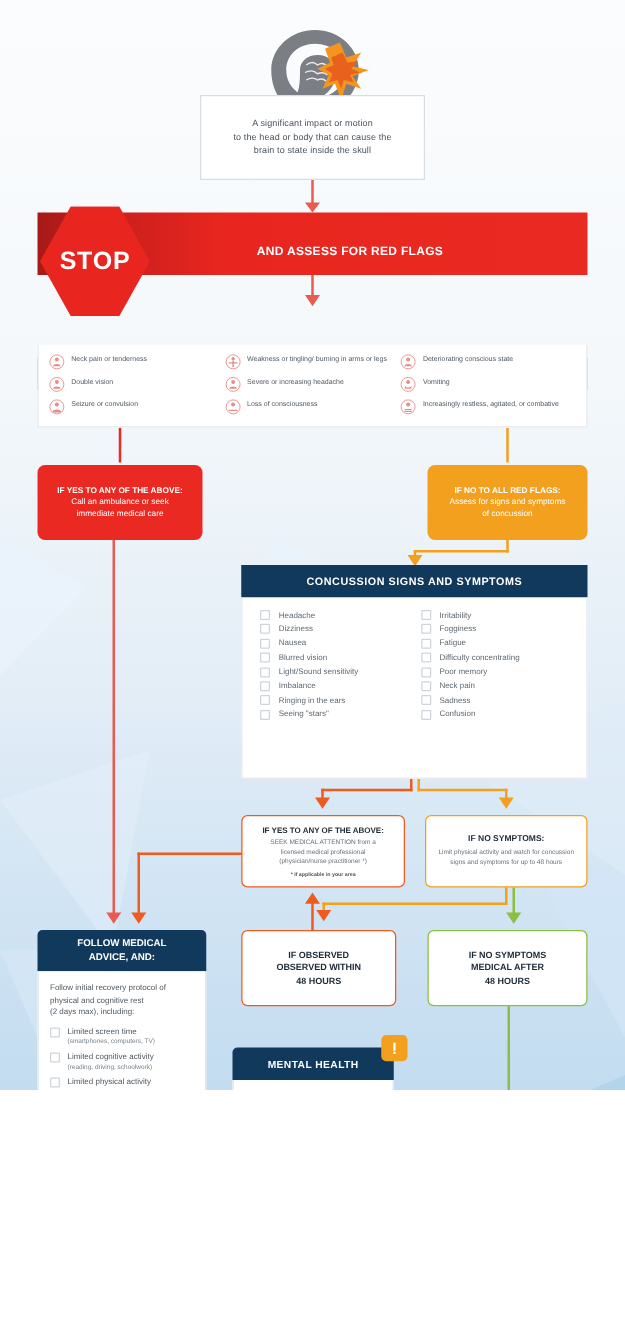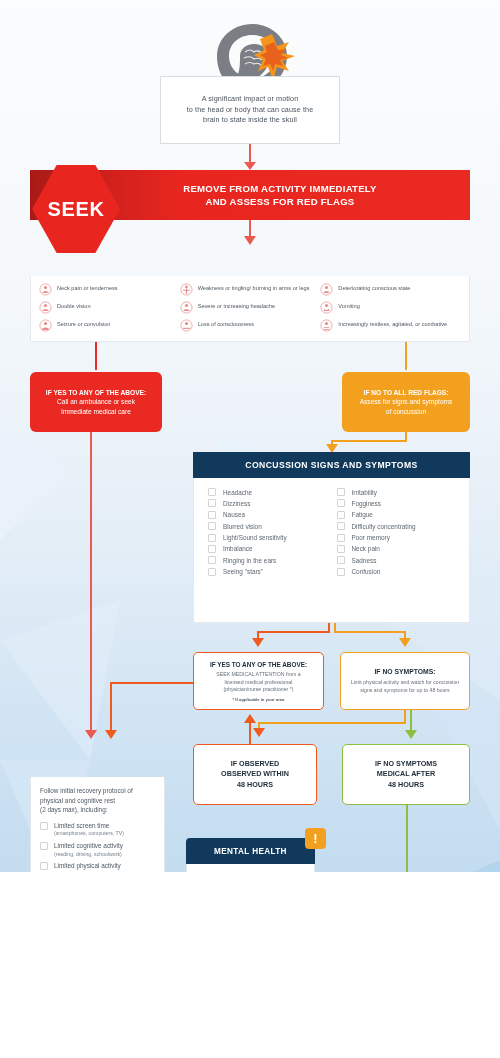--- a/index.html
+++ b/index.html
@@ -222,26 +222,26 @@
       <span>to the head or body that can cause the</span><br>
       <span>brain to state inside the skull</span>
     </div>
   </div>
 
   <div class="vline" style="left:249px; top:144px; width:2px; height:20px; background:#ea5a50;"></div>
   <div class="arrow-d" style="left:244px; top:162px; border-top:8px solid #ea5a50;"></div>
 
   <div class="layer stop-bar">
     <div class="stop-bar-text">
-      <span>REMOVE FROM ACTIVITY IMMEDIATELY</span><br>
+      <br>
       <span>AND ASSESS FOR RED FLAGS</span>
     </div>
   </div>
   <div class="layer stop-hex">
-    <span>SEEK</span>
+    <span>STOP</span>
   </div>
 
   <div class="vline" style="left:249px; top:220px; width:2px; height:18px; background:#ea5a50;"></div>
   <div class="arrow-d" style="left:244px; top:236px; border-top:9px solid #ea5a50;"></div>
 
   <div class="layer rf-head">
     <span>RED FLAGS</span>
   </div>
   <div class="layer rf-body">
 
@@ -456,20 +456,26 @@
   <div class="arrow-u" style="left:244px; top:714px; border-bottom:9px solid #ef5a1f;"></div>
 
   <div class="hline" style="left:258px; top:722px; width:148px; height:2px; background:#f2a01e;"></div>
   <div class="vline" style="left:404px; top:710px; width:2px; height:13px; background:#f2a01e;"></div>
   <div class="vline" style="left:258px; top:722px; width:2px; height:8px; background:#f2a01e;"></div>
   <div class="arrow-d" style="left:253px; top:728px; border-top:9px solid #ef5a1f;"></div>
 
   <div class="vline" style="left:410px; top:710px; width:2px; height:24px; background:#8cbe3f;"></div>
   <div class="arrow-d" style="left:405px; top:730px; border-top:9px solid #8cbe3f;"></div>
 
+  <div class="layer fma-head">
+    <span>
+      <span>FOLLOW MEDICAL</span><br>
+      <span>ADVICE, AND:</span>
+    </span>
+  </div>
   <div class="layer fma-body">
     <div class="fma-intro">
       <span>Follow initial recovery protocol of</span><br>
       <span>physical and cognitive rest</span><br>
       <span>(2 days max), including:</span>
     </div>
     <div class="fma-item">
       <span class="cb"></span>
       <span class="txt">
         <span class="a">Limited screen time</span>

